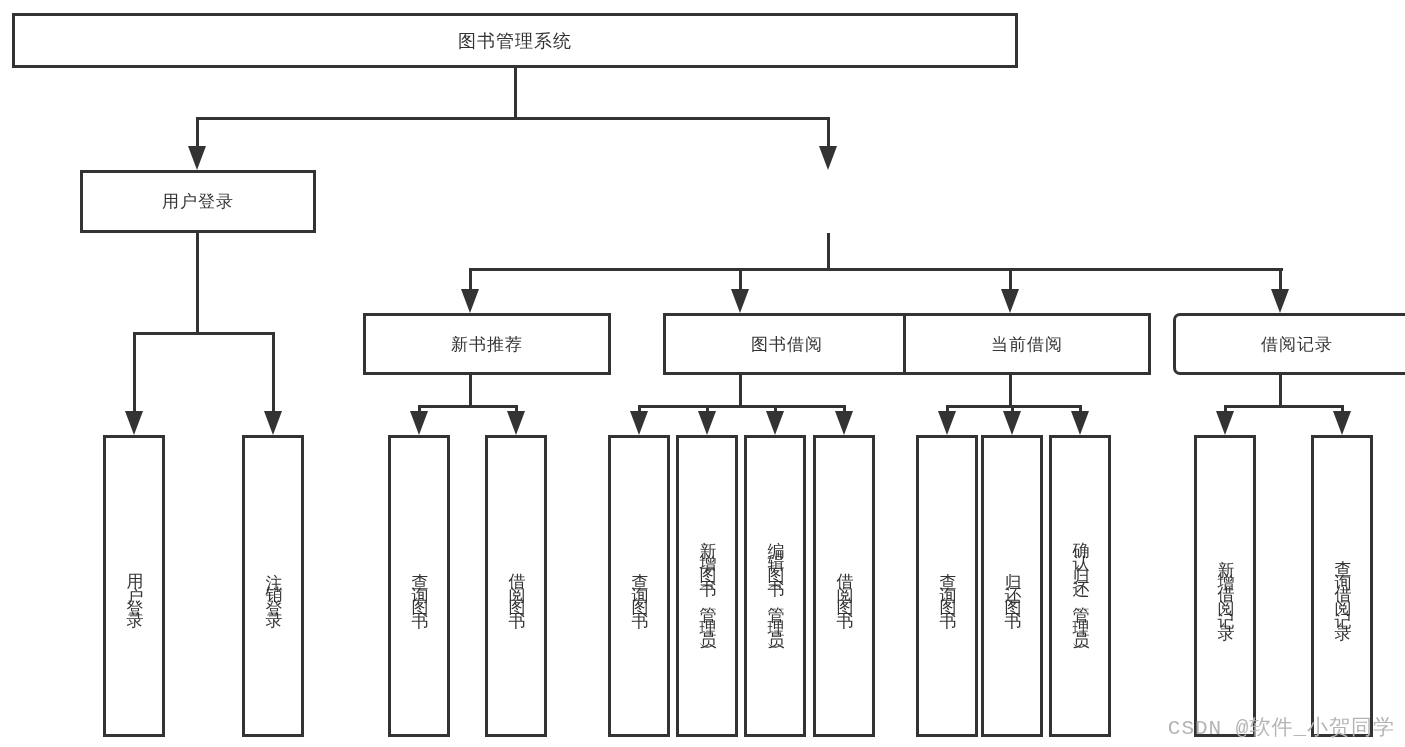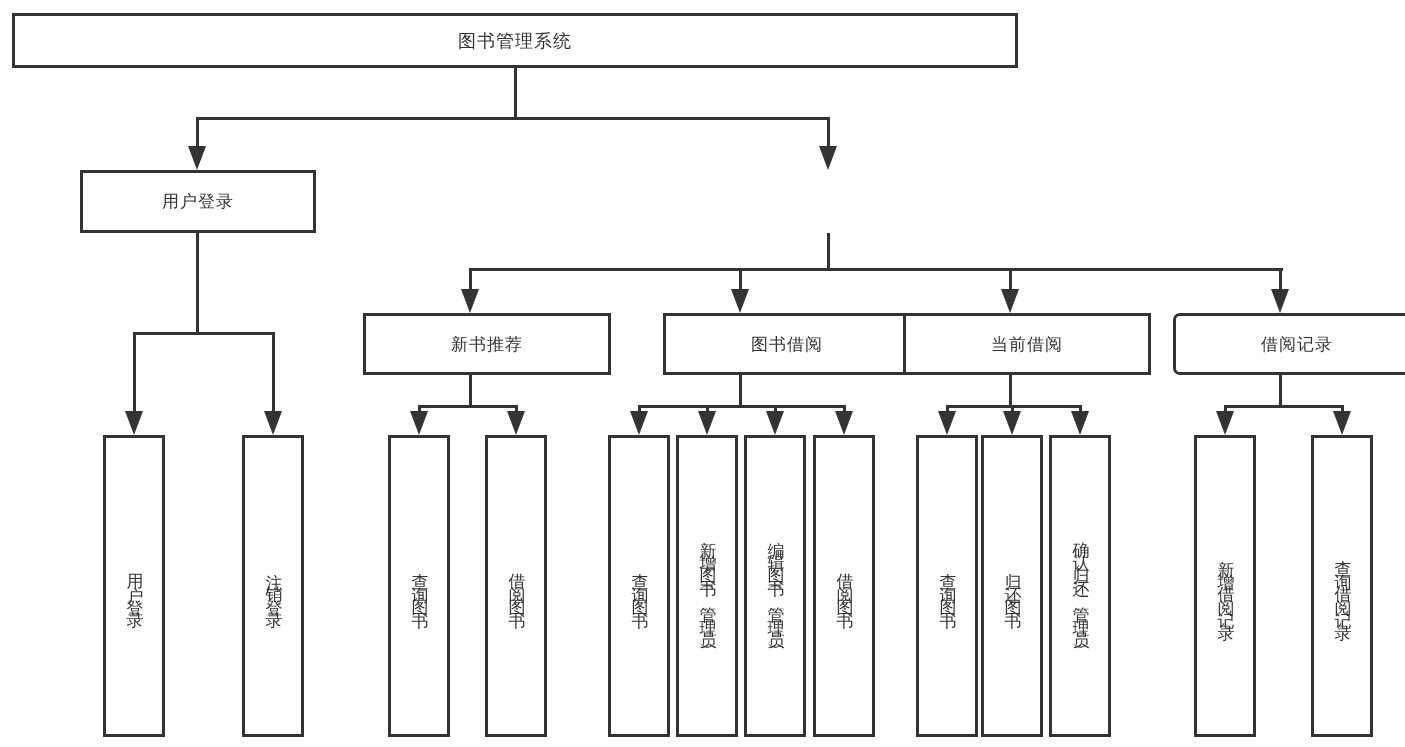--- a/index.html
+++ b/index.html
@@ -184,14 +184,15 @@
   <div class="vline" style="left:1079px;top:408px;height:5px;"></div>
   <div class="arrow" style="left:1071px;top:411px;"></div>
 
   <div class="vline" style="left:1279px;top:375px;height:32px;"></div>
   <div class="hline" style="left:1224px;top:405px;width:120px;"></div>
   <div class="vline" style="left:1224px;top:408px;height:5px;"></div>
   <div class="arrow" style="left:1216px;top:411px;"></div>
   <div class="vline" style="left:1341px;top:408px;height:5px;"></div>
   <div class="arrow" style="left:1333px;top:411px;"></div>
 
+  <div id="watermark">CSDN @软件_小贺同学</div>
 
 </div>
 
 </body></html>

